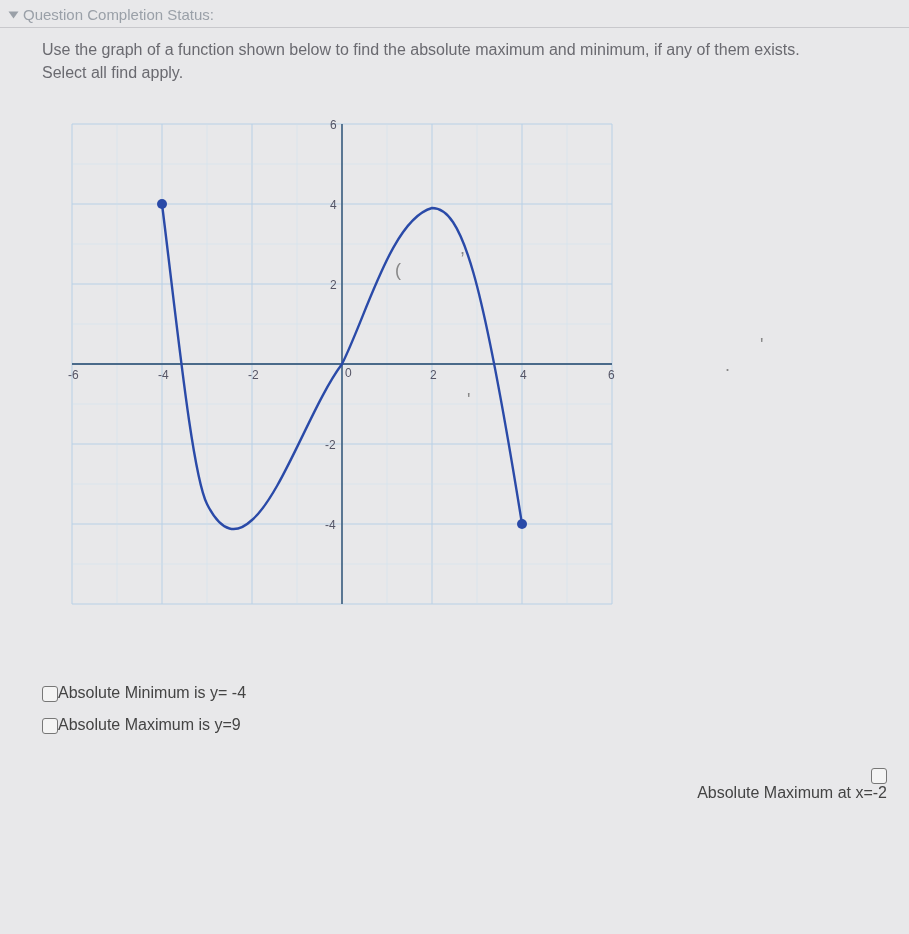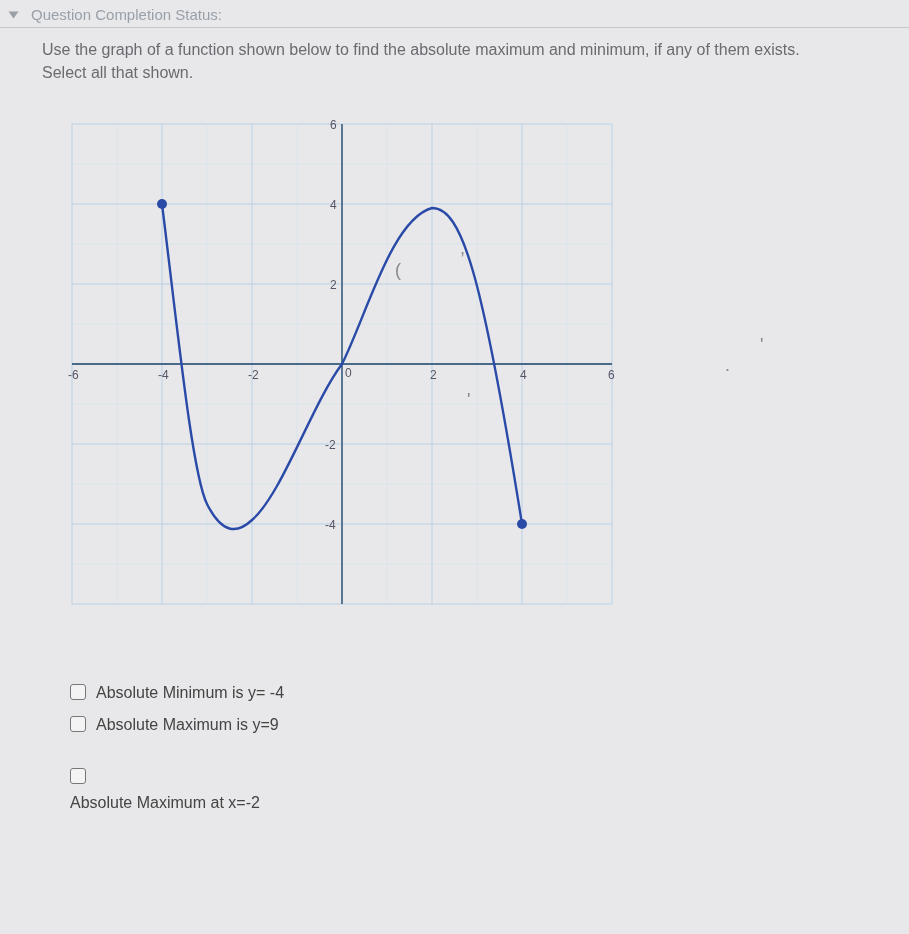--- a/index.html
+++ b/index.html
@@ -12,21 +12,21 @@
     overflow: hidden;
     position: relative;
   }
   .status-bar {
     padding: 6px 10px 4px 10px;
     color: #9aa0a8;
     font-size: 15px;
     font-weight: 500;
     display: flex;
     align-items: center;
-    gap: 12px;
+    gap: 4px;
   }
   .triangle {
     width: 0; height: 0;
     border-top: 5px solid transparent;
     border-bottom: 5px solid transparent;
     border-left: 7px solid #9aa0a8;
     transform: rotate(90deg);
     margin-right: 2px;
   }
   .question-body {
@@ -42,24 +42,22 @@
     margin: 20px 0 50px 0;
   }
   svg.graph { display: block; }
   .options {
     margin-top: 30px;
     color: #444;
     font-size: 16px;
   }
   .opt {
     display: flex;
-    align-items: flex-start;
-    gap: 10px;
+    align-items: flex-end;
     margin-bottom: 14px;
-    margin-left: 28px;
   }
   .opt.gap { margin-top: 34px; flex-direction: column; }
   .cb {
     width: 16px; height: 16px;
     border: 1.5px solid #777;
     border-radius: 3px;
     background: #f4f4f4;
     flex-shrink: 0;
   }
   .stray {
@@ -72,21 +70,21 @@
 <body>
 
 <div class="status-bar">
   <span class="triangle"></span>
   <span>Question Completion Status:</span>
 </div>
 
 <div class="question-body">
   <div class="prompt">
     <span>Use the graph of a function shown below to find the absolute maximum and minimum, if any of them exists.</span><br>
-    <span>Select all that shown.</span>
+    <span>Select all find apply.</span>
   </div>
 
   <div class="graph-wrap">
     <svg class="graph" width="600" height="530" viewBox="0 0 600 530">
 
       <g stroke="#b8d0e6" stroke-width="1">
         <line x1="30" y1="20" x2="30" y2="500"></line>
         <line x1="120" y1="20" x2="120" y2="500"></line>
         <line x1="210" y1="20" x2="210" y2="500"></line>
         <line x1="390" y1="20" x2="390" y2="500"></line>

